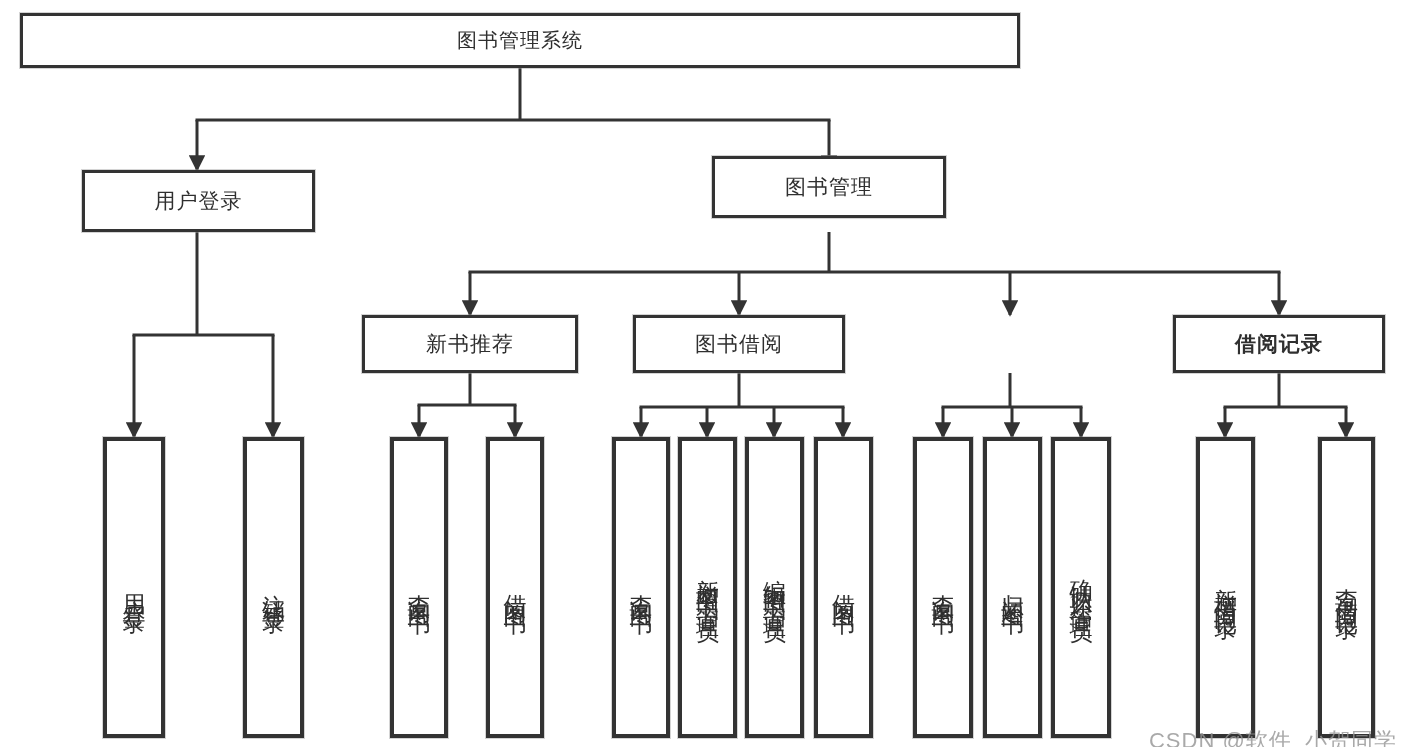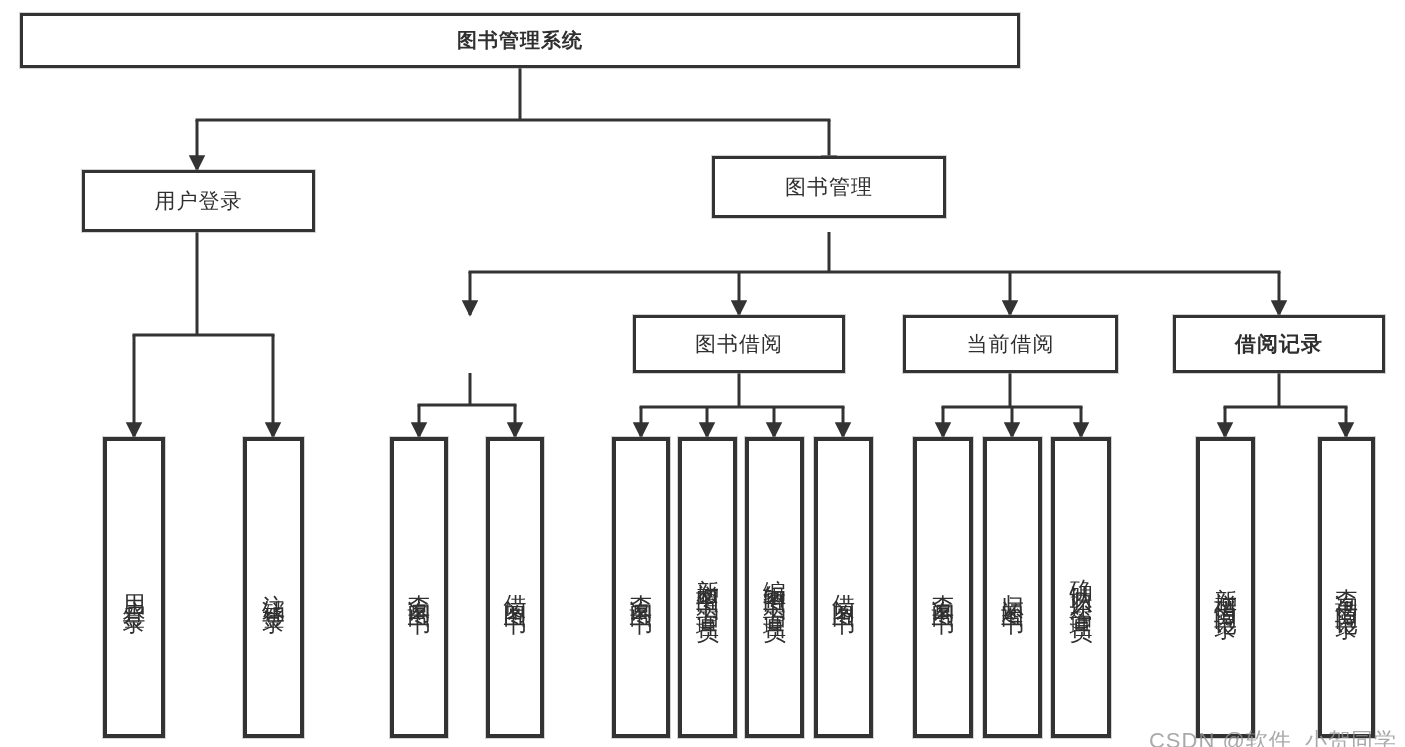--- a/index.html
+++ b/index.html
@@ -15,21 +15,21 @@
     position:absolute;
     box-sizing:border-box;
     background:#ffffff;
     border:3px solid #333333;
     color:#2f2f2f;
     display:flex;align-items:center;justify-content:center;
     z-index:2;
     box-shadow:0 0 0 1px rgba(160,160,160,.45);
   }
   .h-node{font-size:21px;letter-spacing:1px;}
-  .root-node{font-size:20px;font-weight:bold;}
+  .root-node{font-size:20px;}
   .v-node{
     border-width:4px;
     writing-mode:vertical-rl;
     text-orientation:mixed;
     font-size:23px;
     letter-spacing:6px;
     line-height:1;
   }
   .watermark{
     position:absolute;
@@ -106,22 +106,22 @@
       <path d="M1225,407 V437" marker-end="url(#arrow)"></path>
       <path d="M1346,407 V437" marker-end="url(#arrow)"></path>
     </g>
   </svg>
 
   <div class="node h-node root-node" style="left:20px;top:13px;width:1000px;height:55px;">图书管理系统</div>
 
   <div class="node h-node" style="left:82px;top:170px;width:233px;height:62px;">用户登录</div>
   <div class="node h-node" style="left:712px;top:156px;width:234px;height:62px;">图书管理</div>
 
+  <div class="node h-node" style="left:362px;top:315px;width:216px;height:58px;">新书推荐</div>
   <div class="node h-node" style="left:633px;top:315px;width:212px;height:58px;">图书借阅</div>
-  <div class="node h-node" style="left:903px;top:315px;width:215px;height:58px;">当前借阅</div>
   <div class="node h-node" style="left:1173px;top:315px;width:212px;height:58px;font-weight:bold;">借阅记录</div>
 
   <div class="node v-node" style="left:103px;top:437px;width:62px;height:301px;">用户登录</div>
   <div class="node v-node" style="left:243px;top:437px;width:61px;height:301px;">注销登录</div>
 
   <div class="node v-node" style="left:390px;top:437px;width:58px;height:301px;">查询图书</div>
   <div class="node v-node" style="left:486px;top:437px;width:58px;height:301px;">借阅图书</div>
 
   <div class="node v-node" style="left:612px;top:437px;width:58px;height:301px;">查询图书</div>
   <div class="node v-node" style="left:678px;top:437px;width:59px;height:301px;">新增图书（管理员）</div>

